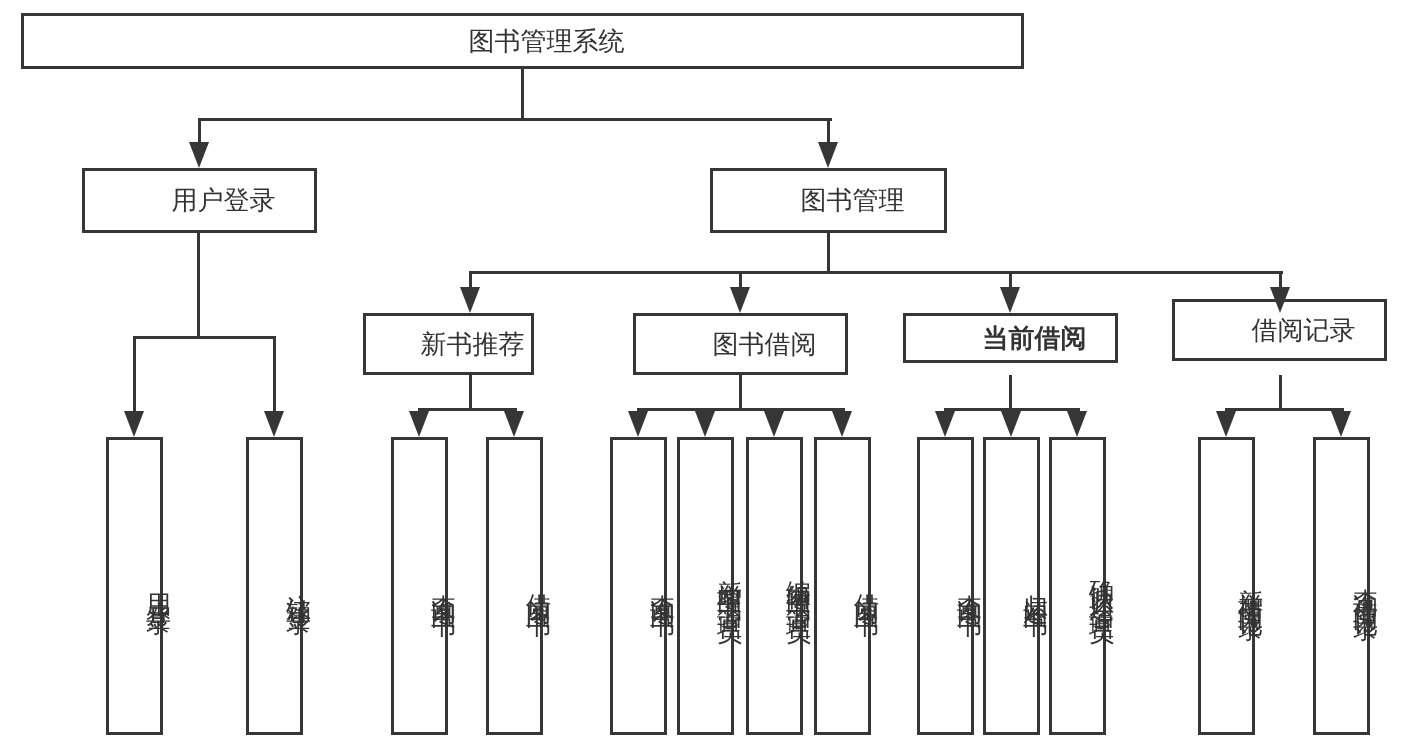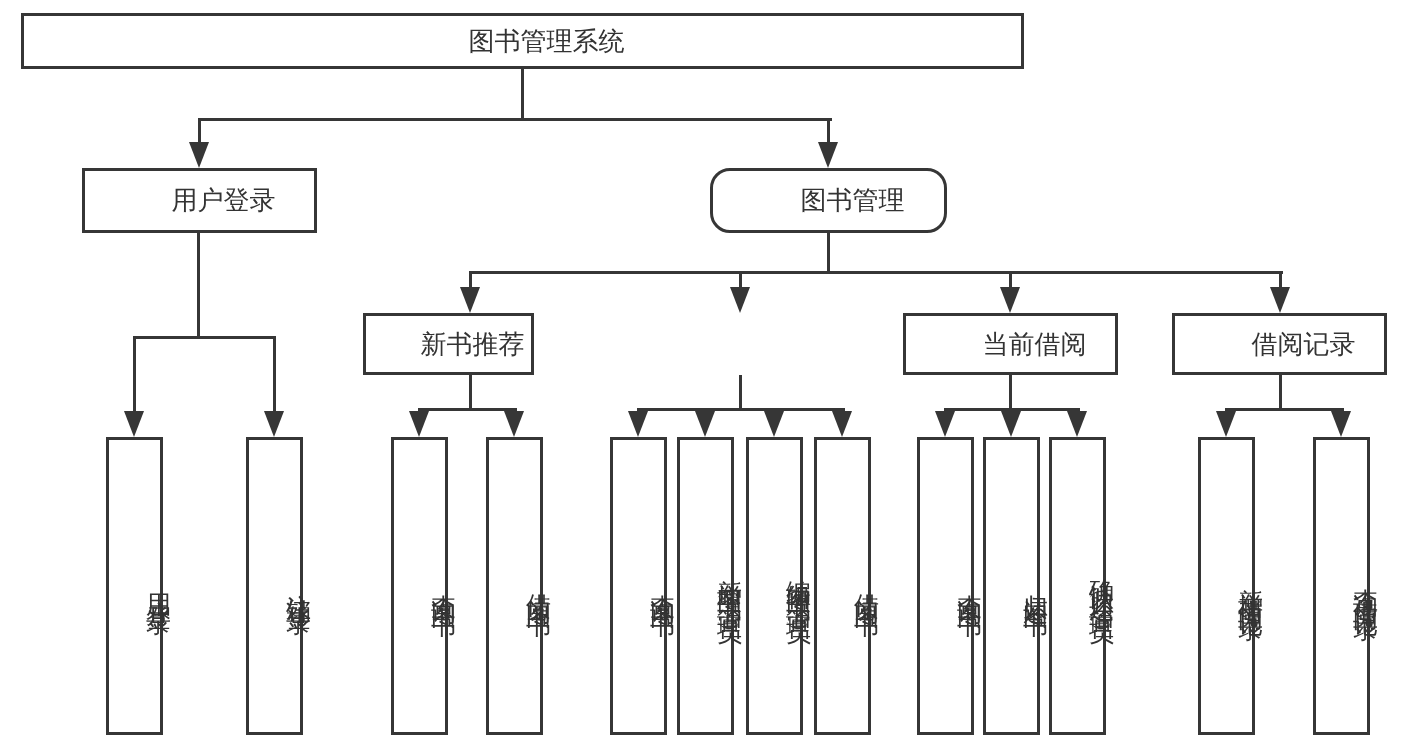--- a/index.html
+++ b/index.html
@@ -62,31 +62,34 @@
 
 <div class="canvas">
 
   <div class="box" style="left:21px; top:13px; width:1003px; height:56px;">
     <span class="lbl">图书管理系统</span>
   </div>
 
   <div class="box" style="left:82px; top:168px; width:235px; height:65px;">
     <span class="lbl">用户登录</span>
   </div>
-  <div class="box" style="left:710px; top:168px; width:237px; height:65px;border-radius:20px;">
+  <div class="box" style="left:710px; top:168px; width:237px; height:65px;">
     <span class="lbl">图书管理</span>
   </div>
 
   <div class="box" style="left:363px; top:313px; width:171px; height:62px;">
     <span class="lbl">新书推荐</span>
   </div>
-  <div class="box" style="left:903px; top:313px; width:215px; height:62px;">
+  <div class="box" style="left:633px; top:313px; width:215px; height:62px;">
+    <span class="lbl">图书借阅</span>
+  </div>
+  <div class="box" style="left:903px; top:313px; width:215px; height:50px;font-weight:bold;">
     <span class="lbl">当前借阅</span>
   </div>
-  <div class="box" style="left:1172px; top:313px; width:215px; height:62px;">
+  <div class="box" style="left:1172px; top:299px; width:215px; height:62px;">
     <span class="lbl">借阅记录</span>
   </div>
 
   <div class="box" style="left:106px; top:437px; width:57px; height:298px;">
     <span class="vlbl">用户登录</span>
   </div>
   <div class="box" style="left:246px; top:437px; width:57px; height:298px;">
     <span class="vlbl">注销登录</span>
   </div>
 

